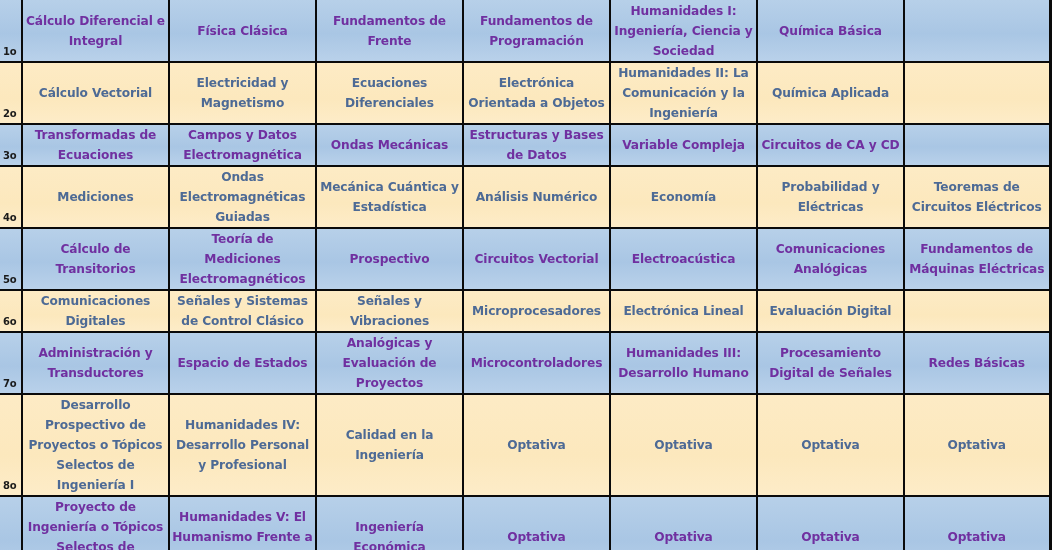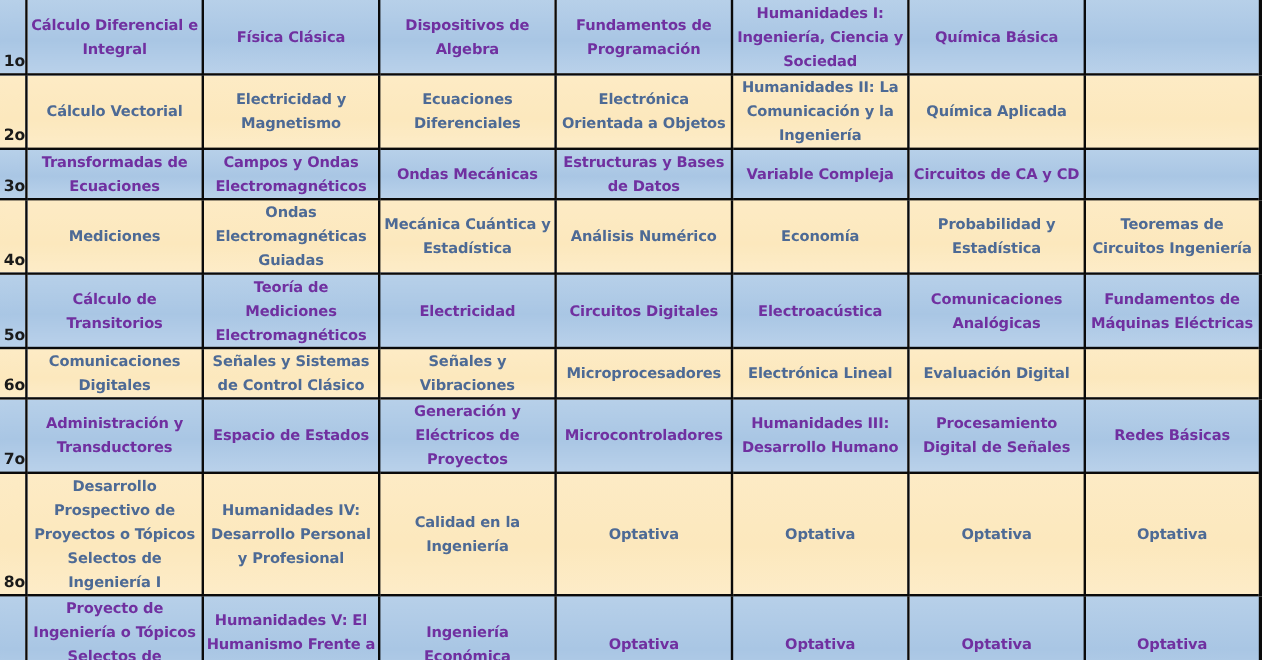--- a/index.html
+++ b/index.html
@@ -19,25 +19,25 @@
       padding: 0 2px;
       text-align: center;
       vertical-align: middle;
       font-weight: bold;
       font-size: 12.2px;
       line-height: 20px;
       letter-spacing: -0.1px;
       overflow: hidden;
     }
     table.plan td.sem {
-      text-align: center;
+      text-align: left;
       vertical-align: bottom;
       padding: 0 0 0 3px;
       color: #1a1a1a;
-      font-size: 13px;
+      font-size: 10px;
       line-height: 18px;
       border-left: none;
     }
     tr.blue td {
       background: linear-gradient(180deg, #b7d0e9 0%, #a9c6e4 55%, #b9d1ea 100%);
       color: #7030a0;
     }
     tr.beige td {
       background: linear-gradient(180deg, #fdebc5 0%, #fce8bd 60%, #fdecc8 100%);
       color: #4d6a95;
@@ -58,81 +58,81 @@
     <col style="width:147px">
       <col style="width:147px">
       <col style="width:147px">
     <col style="width:146px">
   </colgroup>
   <tbody id="plan-body">
     <tr class="blue first" style="height:62px">
       <td class="sem">1o</td>
       <td>Cálculo Diferencial e Integral</td>
       <td>Física Clásica</td>
-      <td>Dispositivos de Algebra</td>
+      <td>Fundamentos de Frente</td>
       <td>Fundamentos de Programación</td>
       <td>Humanidades I: Ingeniería, Ciencia y Sociedad</td>
       <td>Química Básica</td>
       <td></td>
     </tr>
     <tr class="beige" style="height:60px">
       <td class="sem">2o</td>
       <td>Cálculo Vectorial</td>
       <td>Electricidad y Magnetismo</td>
       <td>Ecuaciones Diferenciales</td>
       <td>Electrónica Orientada a Objetos</td>
       <td>Humanidades II: La Comunicación y la Ingeniería</td>
       <td>Química Aplicada</td>
       <td></td>
     </tr>
     <tr class="blue" style="height:41px">
       <td class="sem">3o</td>
       <td>Transformadas de Ecuaciones</td>
-      <td>Campos y Ondas Electromagnéticos</td>
+      <td>Campos y Datos Electromagnética</td>
       <td>Ondas Mecánicas</td>
       <td>Estructuras y Bases de Datos</td>
       <td>Variable Compleja</td>
       <td>Circuitos de CA y CD</td>
       <td></td>
     </tr>
     <tr class="beige" style="height:61px">
       <td class="sem">4o</td>
       <td>Mediciones</td>
       <td>Ondas Electromagnéticas Guiadas</td>
       <td>Mecánica Cuántica y Estadística</td>
       <td>Análisis Numérico</td>
       <td>Economía</td>
-      <td>Probabilidad y Estadística</td>
-      <td>Teoremas de Circuitos Ingeniería</td>
+      <td>Probabilidad y Eléctricas</td>
+      <td>Teoremas de Circuitos Eléctricos</td>
     </tr>
     <tr class="blue" style="height:40px">
       <td class="sem">5o</td>
       <td>Cálculo de Transitorios</td>
       <td>Teoría de Mediciones Electromagnéticos</td>
-      <td>Electricidad</td>
-      <td>Circuitos Digitales</td>
+      <td>Prospectivo</td>
+      <td>Circuitos Vectorial</td>
       <td>Electroacústica</td>
       <td>Comunicaciones Analógicas</td>
       <td>Fundamentos de Máquinas Eléctricas</td>
     </tr>
     <tr class="beige" style="height:41px">
       <td class="sem">6o</td>
       <td>Comunicaciones Digitales</td>
       <td>Señales y Sistemas de Control Clásico</td>
       <td>Señales y Vibraciones</td>
       <td>Microprocesadores</td>
       <td>Electrónica Lineal</td>
       <td>Evaluación Digital</td>
       <td></td>
     </tr>
     <tr class="blue" style="height:61px">
       <td class="sem">7o</td>
       <td>Administración y Transductores</td>
       <td>Espacio de Estados</td>
-      <td>Generación y Eléctricos de Proyectos</td>
+      <td>Analógicas y Evaluación de Proyectos</td>
       <td>Microcontroladores</td>
       <td>Humanidades III: Desarrollo Humano</td>
       <td>Procesamiento Digital de Señales</td>
       <td>Redes Básicas</td>
     </tr>
     <tr class="beige" style="height:101px">
       <td class="sem">8o</td>
       <td>Desarrollo Prospectivo de Proyectos o Tópicos Selectos de Ingeniería I</td>
       <td>Humanidades IV: Desarrollo Personal y Profesional</td>
       <td>Calidad en la Ingeniería</td>

